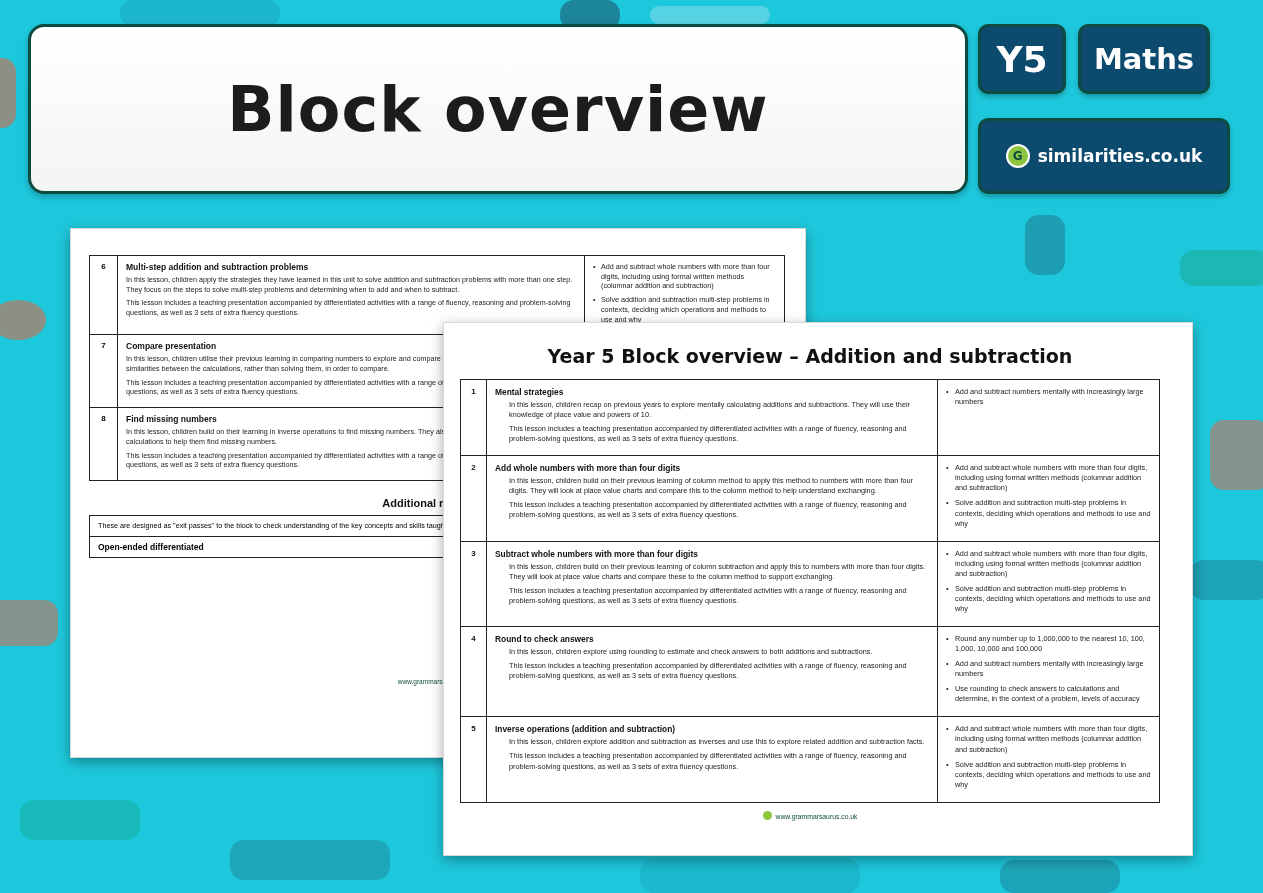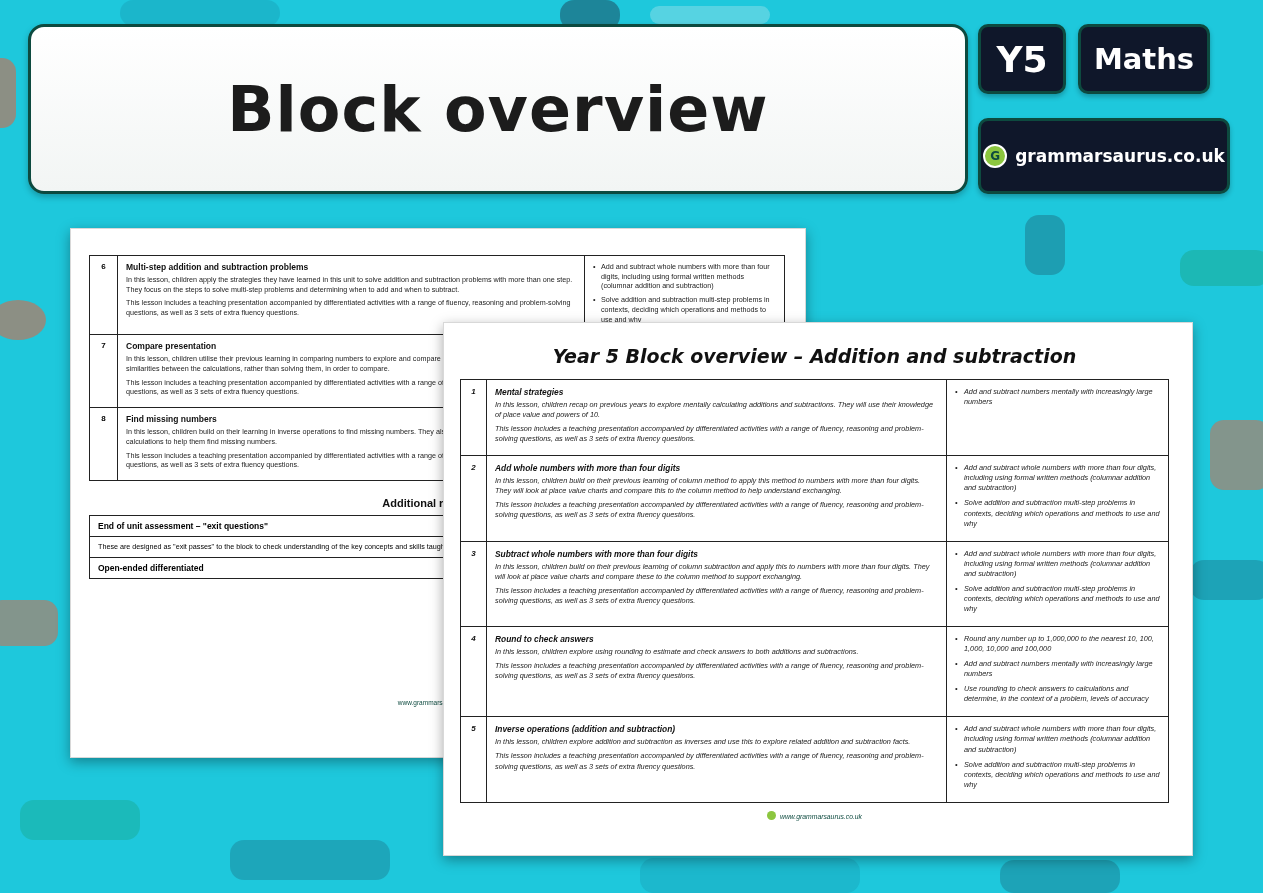--- a/index.html
+++ b/index.html
@@ -39,21 +39,21 @@
     font-weight: bold;
     font-size: 62px;
     color: #1c1c1c;
     letter-spacing: 1px;
   }
 
   .pill {
     position: absolute;
     border: 3px solid #0d4a3f;
     border-radius: 10px;
-    background: #0f172a;
+    background: #0c4a6e;
     color: #ffffff;
     display: flex; align-items: center; justify-content: center;
     font-family: "DejaVu Sans", sans-serif;
     font-weight: bold;
     box-shadow: 0 3px 5px rgba(0,0,0,.25);
   }
   #year-pill { left: 978px; top: 24px; width: 88px; height: 70px; font-size: 36px; }
   #subject-pill { left: 1078px; top: 24px; width: 132px; height: 70px; font-size: 29px; }
   #brand-pill {
     left: 978px; top: 118px; width: 252px; height: 76px;
@@ -91,35 +91,35 @@
   .bk-li { font-size: 7.2px; color: #222; line-height: 1.35; margin: 0 0 4px 0; padding-left: 8px; position: relative; }
   .bk-li:before { content: "•"; position: absolute; left: 0; top: 0; }
 
   .add-head { text-align: center; font-size: 11px; font-weight: bold; margin: 16px 0 6px 0; color: #111; }
   .add-row-title { font-size: 8.5px; font-weight: bold; padding: 5px 8px; }
   .add-row-body { font-size: 7.2px; line-height: 1.4; padding: 5px 8px; }
 
   .bk-footer { text-align: center; font-size: 6.5px; color: #0d4a3f; margin-top: 120px; }
 
   
-  #sheet-front .inner { padding: 18px 23px 0 16px; font-style: italic; }
+  #sheet-front .inner { padding: 18px 32px 0 16px; }
   .fr-title {
     text-align: center;
     font-family: "DejaVu Sans", sans-serif;
     font-size: 19px;
     font-weight: bold;
     color: #111;
     margin: 4px 0 12px 0;
   }
   .fr-th { font-size: 10.5px; font-weight: bold; text-align: center; padding: 4px 2px; color: #111; }
   .fr-num { width: 26px; text-align: center; font-size: 8px; font-weight: bold; padding: 7px 2px; color: #111; }
   .fr-mid { padding: 7px 8px; }
   .fr-right { width: 222px; padding: 7px 8px; }
   .fr-ltitle { font-size: 8.4px; font-weight: bold; color: #111; margin-bottom: 3px; }
-  .fr-p { font-size: 7.3px; color: #222; line-height: 1.38; margin: 0 0 4px 0; }
+  .fr-p { font-size: 7.3px; color: #222; line-height: 1.38; margin: 0 0 4px 14px; }
   .fr-li { font-size: 7.3px; color: #222; line-height: 1.38; margin: 0 0 5px 0; padding-left: 9px; position: relative; }
   .fr-li:before { content: "•"; position: absolute; left: 0; top: 0; }
   .fr-footer { text-align: center; font-size: 6.8px; color: #0d4a3f; margin-top: 8px; }
   .fr-footer .dot {
     display: inline-block; width: 9px; height: 9px; border-radius: 50%;
     background: #8cc63f; margin-right: 4px; vertical-align: -1px;
   }
 </style>
 </head>
 <body>
@@ -151,21 +151,21 @@
 </div>
 
 <div class="pill" id="subject-pill">
   <span>Maths</span>
 </div>
 
 <div class="pill" id="brand-pill">
   <span class="brand-logo">
     <span>G</span>
   </span>
-  <span>grammarsaurus.co.uk</span>
+  <span>similarities.co.uk</span>
 </div>
 
 <div class="sheet" id="sheet-back">
   <div class="inner">
     <table class="ov">
       <tbody>
           <tr>
         <td class="bk-num">6</td>
         <td class="bk-mid">
           <div class="bk-title">Multi-step addition and subtraction problems</div>
@@ -195,23 +195,20 @@
         </td>
         <td class="bk-right"></td>
       </tr>
     </tbody>
       </table>
 
     <div class="add-head">Additional resources</div>
 
     <table class="ov">
       <tbody>
-          <tr>
-        <td class="add-row-title">End of unit assessment – "exit questions"</td>
-      </tr>
       <tr>
         <td class="add-row-body">These are designed as "exit passes" to the block to check understanding of the key concepts and skills taught.</td>
       </tr>
       <tr>
         <td class="add-row-title">Open-ended differentiated</td>
       </tr>
     </tbody>
       </table>
 
     <div class="bk-footer">

